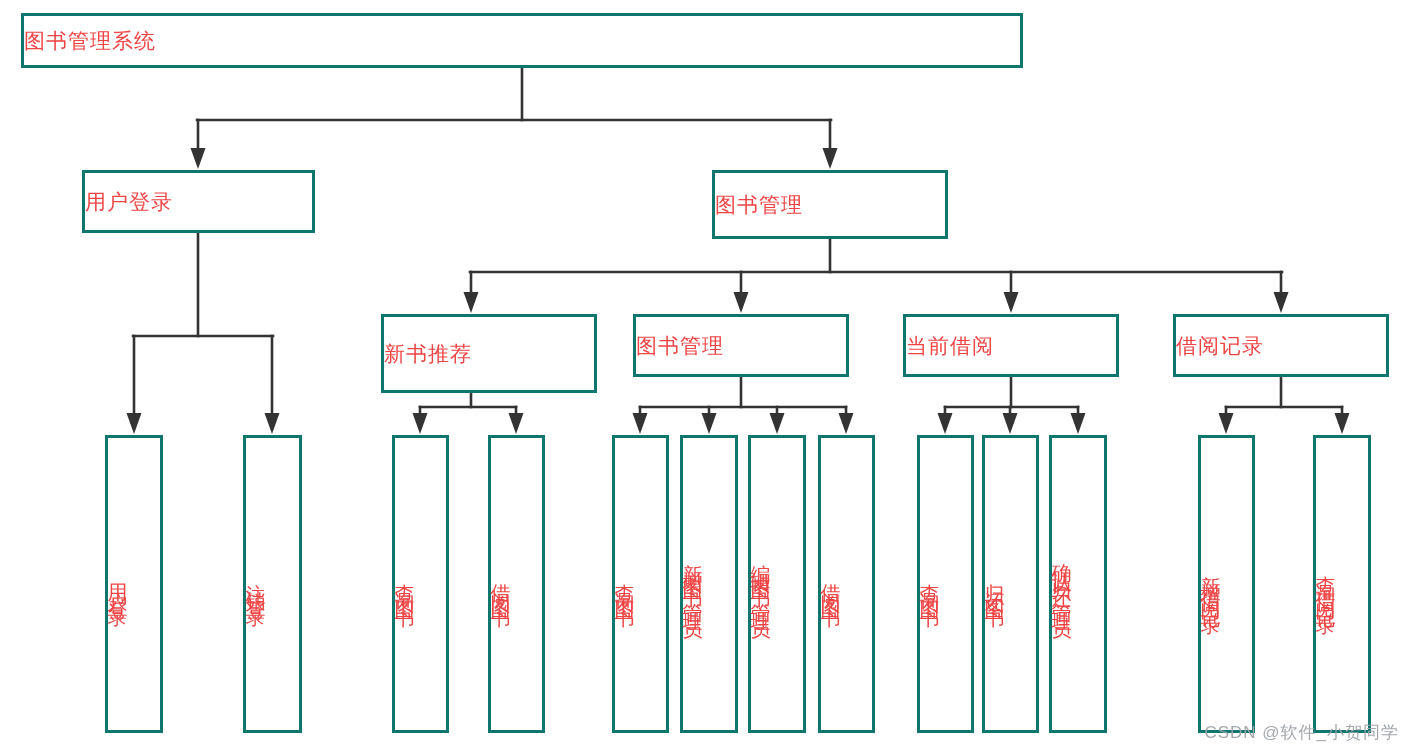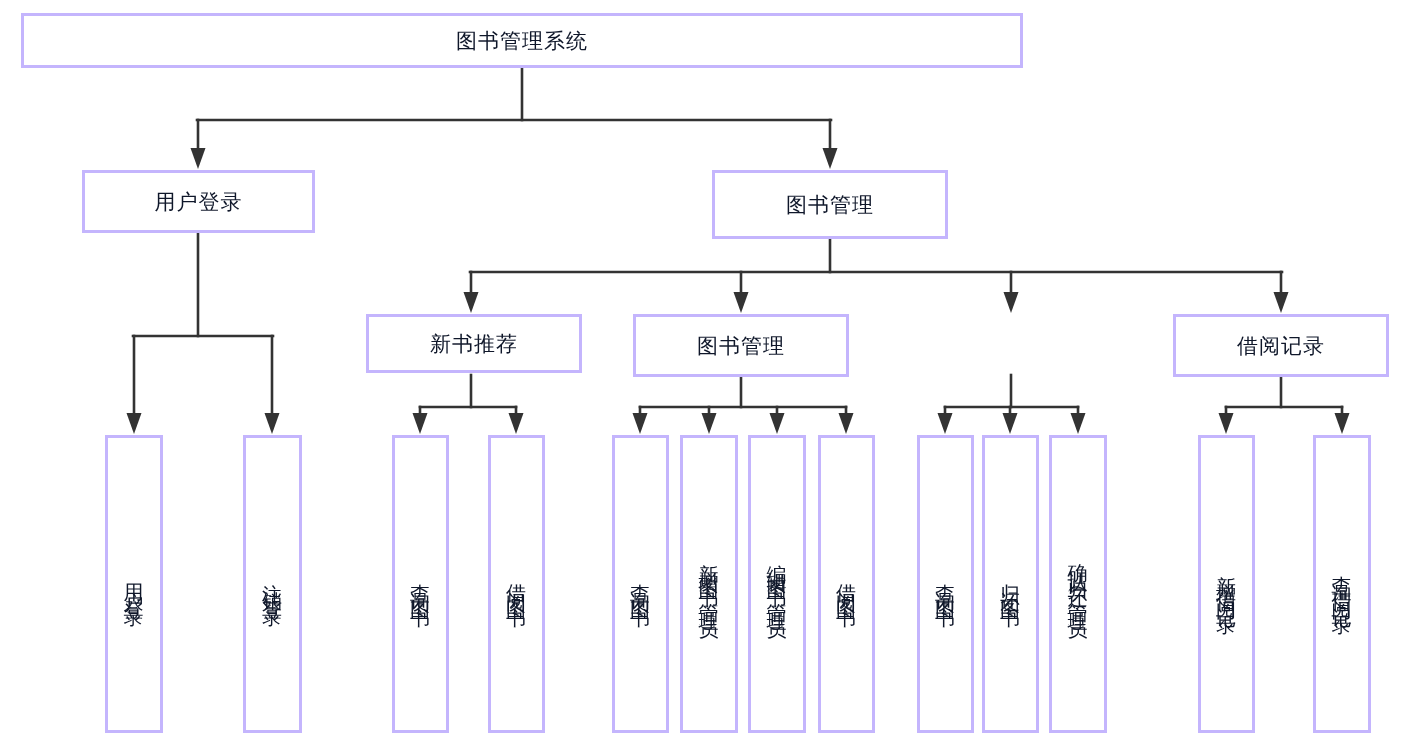--- a/index.html
+++ b/index.html
@@ -12,26 +12,26 @@
     overflow: hidden;
   }
   #connectors {
     position: absolute;
     left: 0; top: 0;
     width: 1405px; height: 747px;
   }
   .box {
     position: absolute;
     box-sizing: border-box;
-    border: 3px solid #c4b5fd;
+    border: 3px solid #0f766e;
     background: #ffffff;
     display: flex;
     align-items: center;
-    justify-content: center;
-    color: #0f172a;
+    justify-content: flex-start;
+    color: #ef4444;
   }
   .box.h span {
     font-size: 21px;
     letter-spacing: 1px;
     white-space: nowrap;
   }
   .box.v span {
     writing-mode: vertical-rl;
     text-orientation: mixed;
     font-size: 20px;
@@ -113,25 +113,28 @@
     <span>图书管理系统</span>
   </div>
 
   <div class="box h" style="left:82px;top:170px;width:233px;height:63px">
     <span>用户登录</span>
   </div>
   <div class="box h" style="left:712px;top:170px;width:236px;height:69px">
     <span>图书管理</span>
   </div>
 
-  <div class="box h" style="left:366px;top:314px;width:216px;height:59px">
+  <div class="box h" style="left:381px;top:314px;width:216px;height:79px">
     <span>新书推荐</span>
   </div>
   <div class="box h" style="left:633px;top:314px;width:216px;height:63px">
     <span>图书管理</span>
+  </div>
+  <div class="box h" style="left:903px;top:314px;width:216px;height:63px">
+    <span>当前借阅</span>
   </div>
   <div class="box h" style="left:1173px;top:314px;width:216px;height:63px">
     <span>借阅记录</span>
   </div>
 
   <div class="box v" style="left:105px;top:435px;width:58px;height:298px">
     <span>用户登录</span>
   </div>
   <div class="box v" style="left:243px;top:435px;width:59px;height:298px">
     <span>注销登录</span>
@@ -167,13 +170,14 @@
     <span>确认归还（管理员）</span>
   </div>
 
   <div class="box v" style="left:1198px;top:435px;width:57px;height:298px">
     <span>新增借阅记录</span>
   </div>
   <div class="box v" style="left:1313px;top:435px;width:58px;height:298px">
     <span>查询借阅记录</span>
   </div>
 
+  <div id="watermark">CSDN @软件_小贺同学</div>
 </div>
 
 </body></html>

